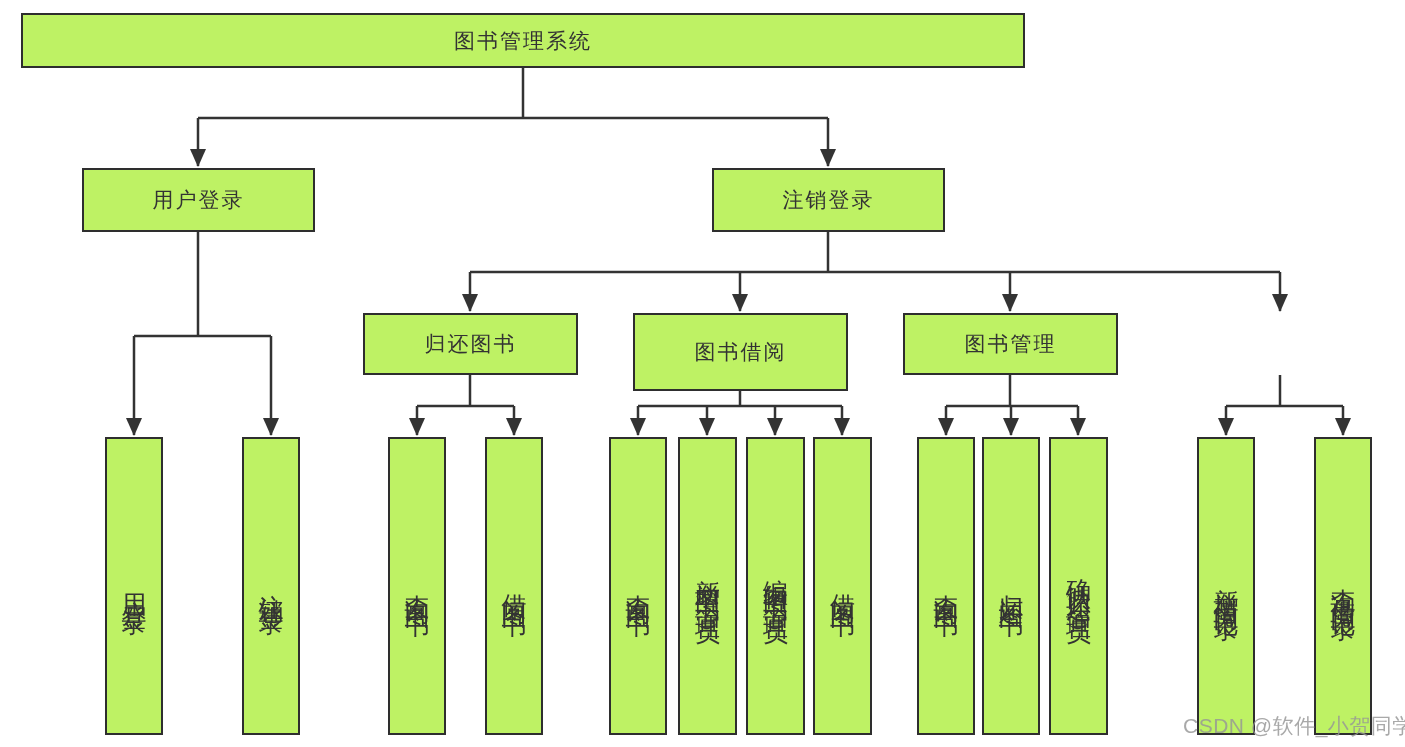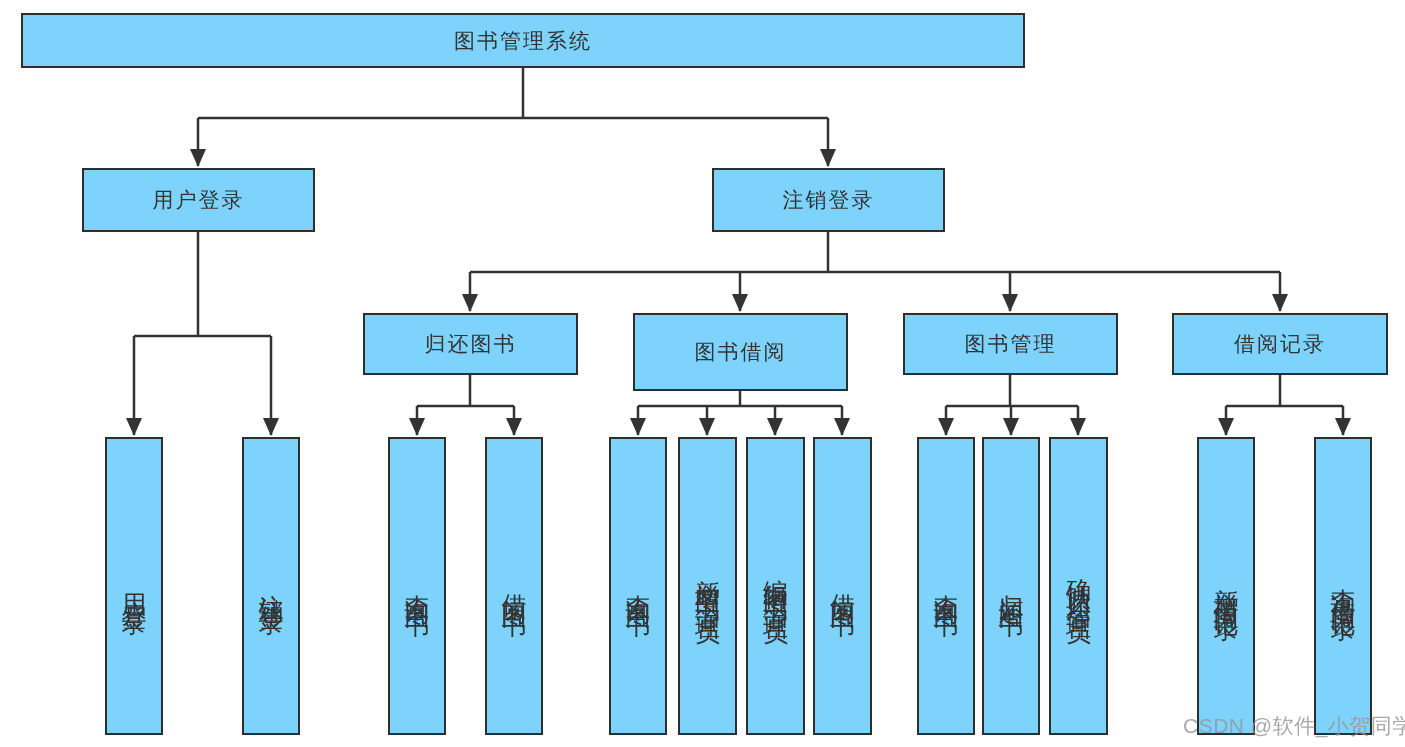--- a/index.html
+++ b/index.html
@@ -18,21 +18,21 @@
   #connectors {
     position: absolute;
     left: 0; top: 0;
     width: 1405px;
     height: 747px;
     pointer-events: none;
   }
   .node {
     position: absolute;
     box-sizing: border-box;
-    background: #7dd3fc;
+    background: #bef264;
     border: 2.5px solid #2e2e2e;
     display: flex;
     align-items: center;
     justify-content: center;
     color: #333333;
   }
   .hbox {
     font-size: 21px;
     letter-spacing: 2px;
     white-space: nowrap;
@@ -112,21 +112,20 @@
   </svg>
 
   <div class="node hbox" style="left:21px; top:13px; width:1004px; height:55px;">图书管理系统</div>
 
   <div class="node hbox" style="left:82px; top:168px; width:233px; height:64px;">用户登录</div>
   <div class="node hbox" style="left:712px; top:168px; width:233px; height:64px;">注销登录</div>
 
   <div class="node hbox" style="left:363px; top:313px; width:215px; height:62px;">归还图书</div>
   <div class="node hbox" style="left:633px; top:313px; width:215px; height:78px;">图书借阅</div>
   <div class="node hbox" style="left:903px; top:313px; width:215px; height:62px;">图书管理</div>
-  <div class="node hbox" style="left:1172px; top:313px; width:216px; height:62px;">借阅记录</div>
 
   <div class="node vbox" style="left:105px; top:437px; width:58px; height:298px;">
     <span class="vtext">用户登录</span>
   </div>
   <div class="node vbox" style="left:242px; top:437px; width:58px; height:298px;">
     <span class="vtext">注销登录</span>
   </div>
 
   <div class="node vbox" style="left:388px; top:437px; width:58px; height:298px;">
     <span class="vtext">查询图书</span>

